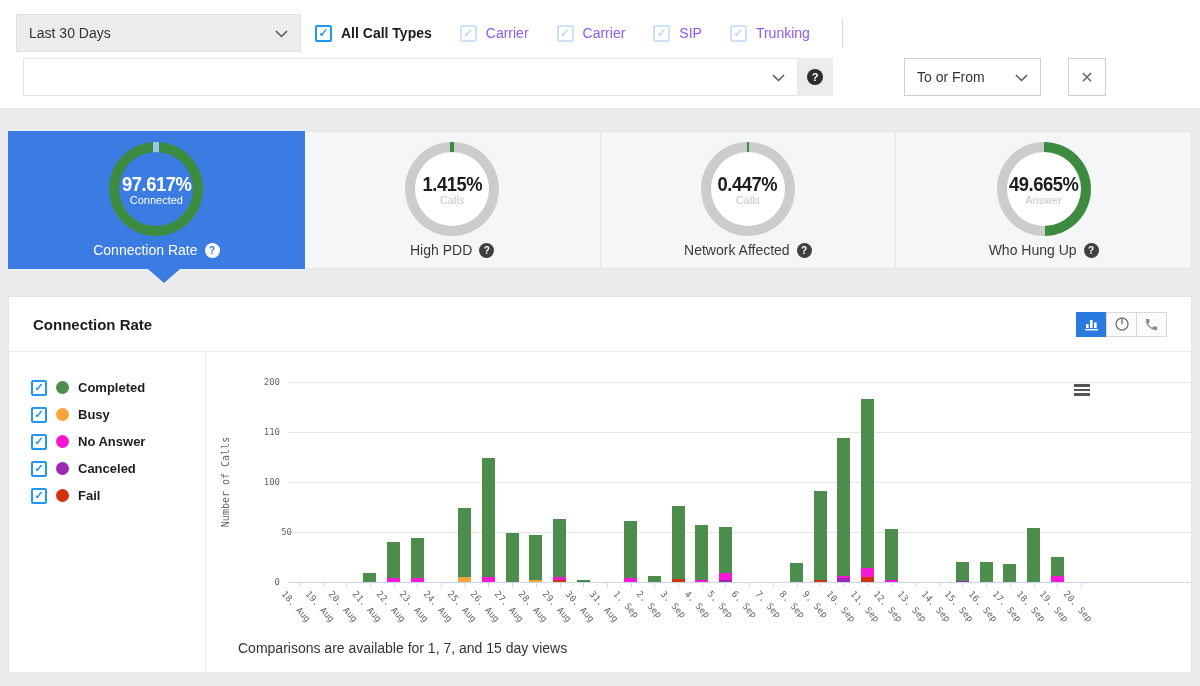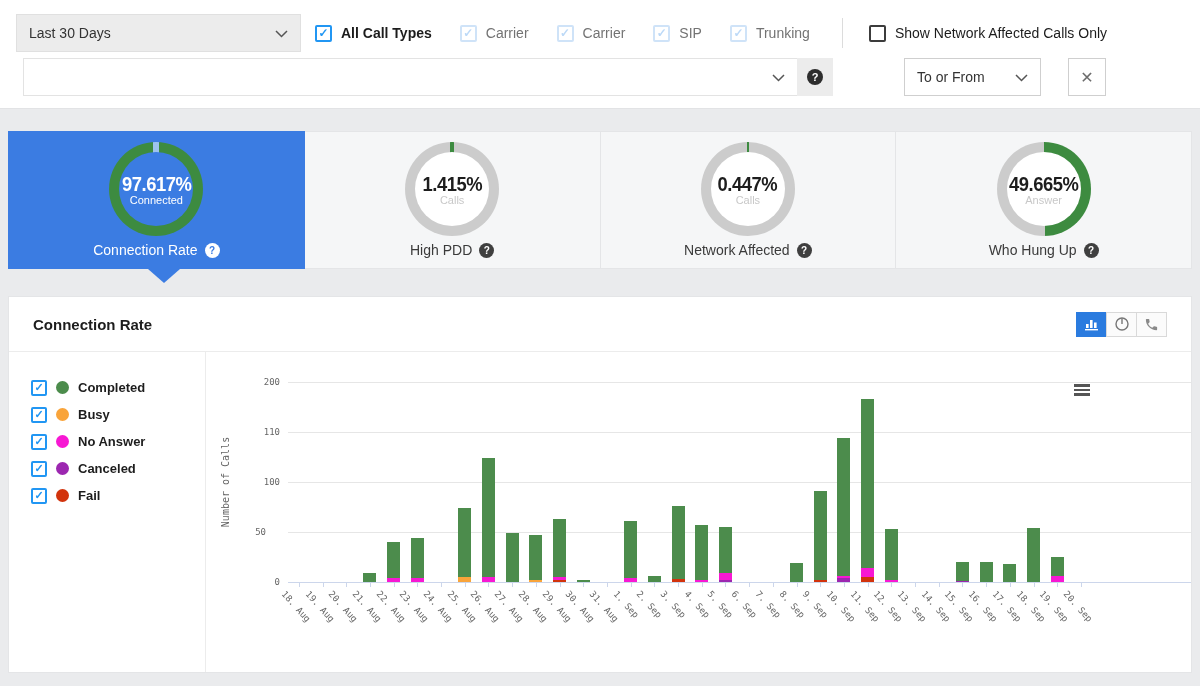--- a/index.html
+++ b/index.html
@@ -26,21 +26,21 @@
   .chev{flex:none;margin-left:10px;}
   .cb{display:inline-flex;align-items:center;justify-content:center;flex:none;
       width:17px;height:17px;box-sizing:border-box;border:2px solid #2196f3;border-radius:2px;
       background:#fff;font-size:12px;line-height:1;color:#2196f3;font-weight:bold;cursor:pointer;}
   .cb-dis{border-color:#cfe3f8;color:#bcd9f7;}
   .cb-plain{border-color:#3c3c3c;color:transparent;}
   .cbitem{display:flex;align-items:center;gap:9px;cursor:pointer;}
   .cbitem .lbl{font-size:14px;}
   .all-types{margin-left:14px;}
   .all-types .lbl{font-weight:bold;color:#1c1c1c;}
-  .opt-lbl{color:#737373;}
+  .opt-lbl{color:#8b5cf6;}
   #call-type-options{display:flex;align-items:center;gap:28px;margin-left:28px;}
   .vdiv{width:1px;height:30px;background:#dcdcdc;margin-left:32px;}
   .net-cb{margin-left:26px;}
   .net-cb .lbl{color:#1c1c1c;}
   .combo{flex:1;display:flex;align-items:center;height:38px;box-sizing:border-box;
          border:1px solid #e3e3e3;border-right:none;background:#fff;margin-left:7px;padding:0 12px;}
   .combo input{flex:1;border:none;outline:none;font-size:14px;font-family:inherit;background:transparent;}
   .help-block{width:36px;height:38px;background:#ececec;display:flex;align-items:center;justify-content:center;flex:none;cursor:pointer;}
   .qmark{width:16px;height:16px;border-radius:50%;background:#2d2d2d;color:#fff;
          display:flex;align-items:center;justify-content:center;font-size:11px;font-weight:bold;}
@@ -129,24 +129,20 @@
         <label class="cbitem">
           <span class="cb cb-dis">✓</span>
           <span class="lbl opt-lbl">SIP</span>
         </label>
         <label class="cbitem">
           <span class="cb cb-dis">✓</span>
           <span class="lbl opt-lbl">Trunking</span>
         </label>
       </div>
     <div class="vdiv"></div>
-    <label class="cbitem net-cb">
-      <span class="cb cb-plain"></span>
-      <span class="lbl">Show Network Affected Calls Only</span>
-    </label>
   </div>
   <div class="trow trow2">
     <div class="combo">
       <input value="" style="">
       <span class="chev">
         <svg width="13" height="8" viewBox="0 0 13 8">
             <path d="M1 1l5.5 5.5L12 1" fill="none" stroke="#555" stroke-width="1.5"></path>
           </svg>
       </span>
     </div>
@@ -270,21 +266,21 @@
           <span class="cb">✓</span>
           <span class="dot" style="background: rgb(210, 51, 12);"></span>
           <span class="legend-label">Fail</span>
         </label>
       </div>
     <div class="chart-wrap">
       <div id="chart-plot">
           <div class="axis-line" style="left: 82px; top: 230px; width: 903px;"></div>
           <div class="ytick" style="left: 34px; top: 225px; width: 40px;">0</div>
           <div class="gridline" style="left: 82px; top: 180px; width: 903px;"></div>
-          <div class="ytick" style="left: 20px; top: 175px; width: 40px;">50</div>
+          <div class="ytick" style="left: 46px; top: 175px; width: 40px;">50</div>
           <div class="gridline" style="left: 82px; top: 130px; width: 903px;"></div>
           <div class="ytick" style="left: 34px; top: 125px; width: 40px;">100</div>
           <div class="gridline" style="left: 82px; top: 80px; width: 903px;"></div>
           <div class="ytick" style="left: 34px; top: 75px; width: 40px;">110</div>
           <div class="gridline" style="left: 82px; top: 30px; width: 903px;"></div>
           <div class="ytick" style="left: 34px; top: 25px; width: 40px;">200</div>
           <div class="xtick" style="left: 92.8px; top: 231px;"></div>
           <div class="xlabel" style="left: 80.8px; top: 237px;">18. Aug</div>
           <div class="xtick" style="left: 116.5px; top: 231px;"></div>
           <div class="xlabel" style="left: 104.5px; top: 237px;">19. Aug</div>
@@ -396,15 +392,16 @@
           <div class="seg" style="left: 844.7px; top: 205px; width: 13px; height: 19px; background: rgb(76, 140, 76);"></div>
           <div class="xtick" style="left: 874.9px; top: 231px;"></div>
           <div class="xlabel" style="left: 862.9px; top: 237px;">20. Sep</div>
         </div>
       <div class="yaxis-title">Number of Calls</div>
       <div class="export-icon">
         <div></div>
           <div></div>
           <div></div>
       </div>
+      <div class="footnote">Comparisons are available for 1, 7, and 15 day views</div>
     </div>
   </div>
 </div>
 
 </body></html>

